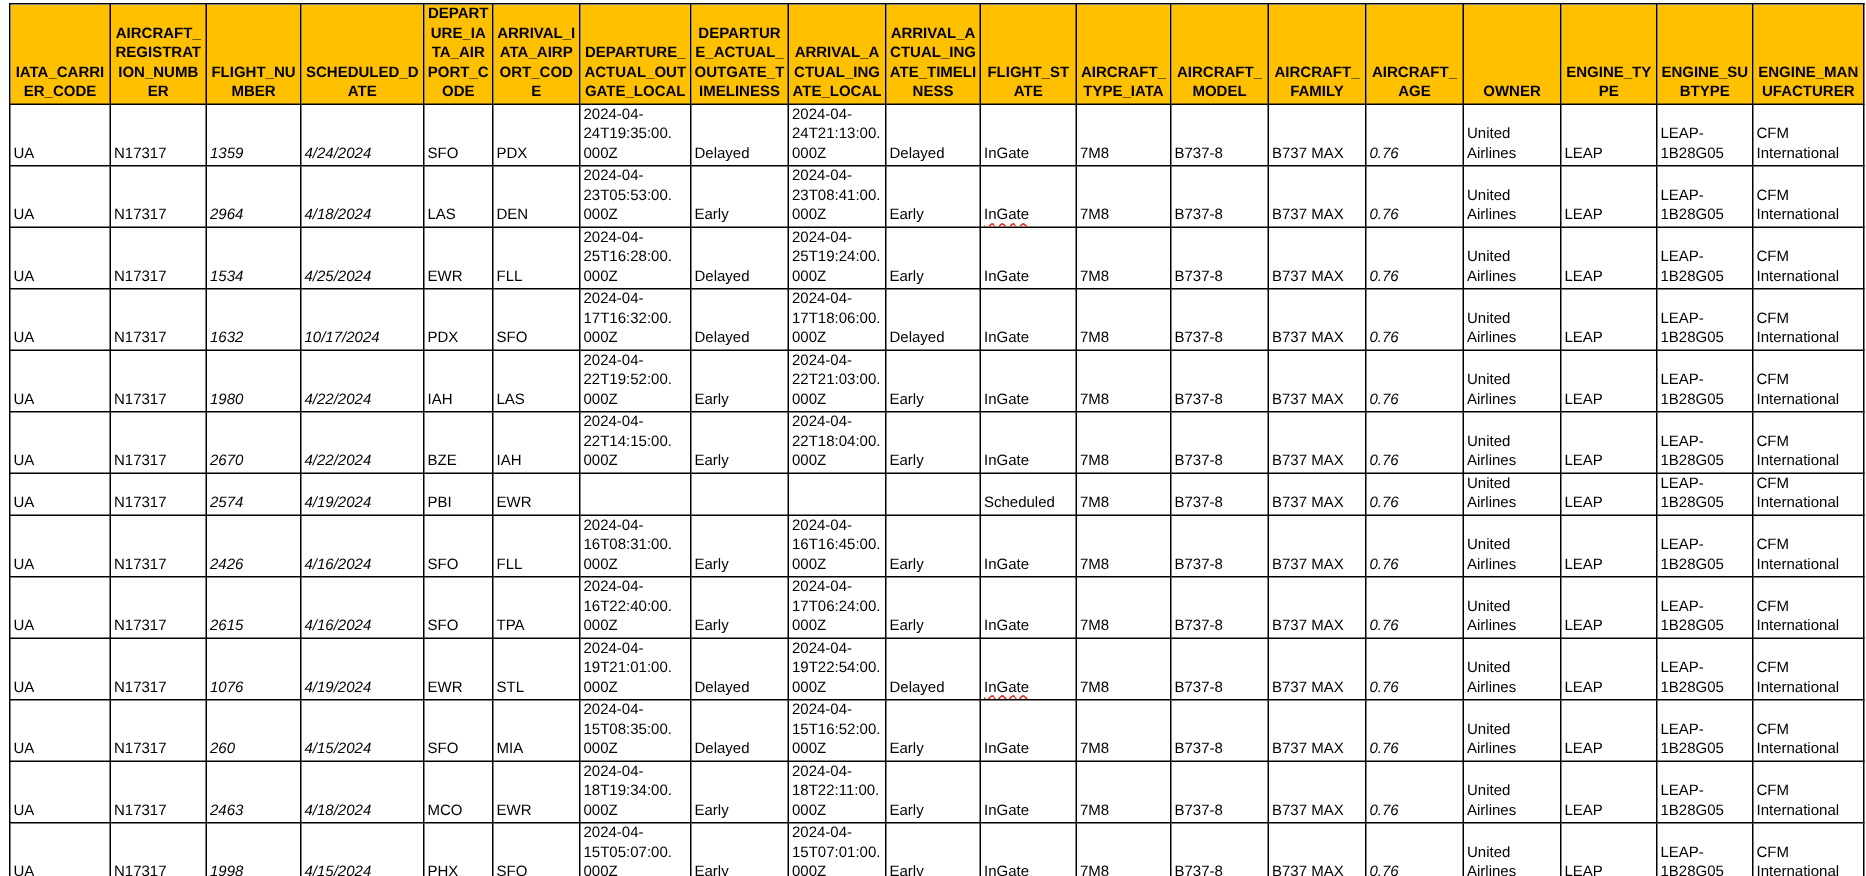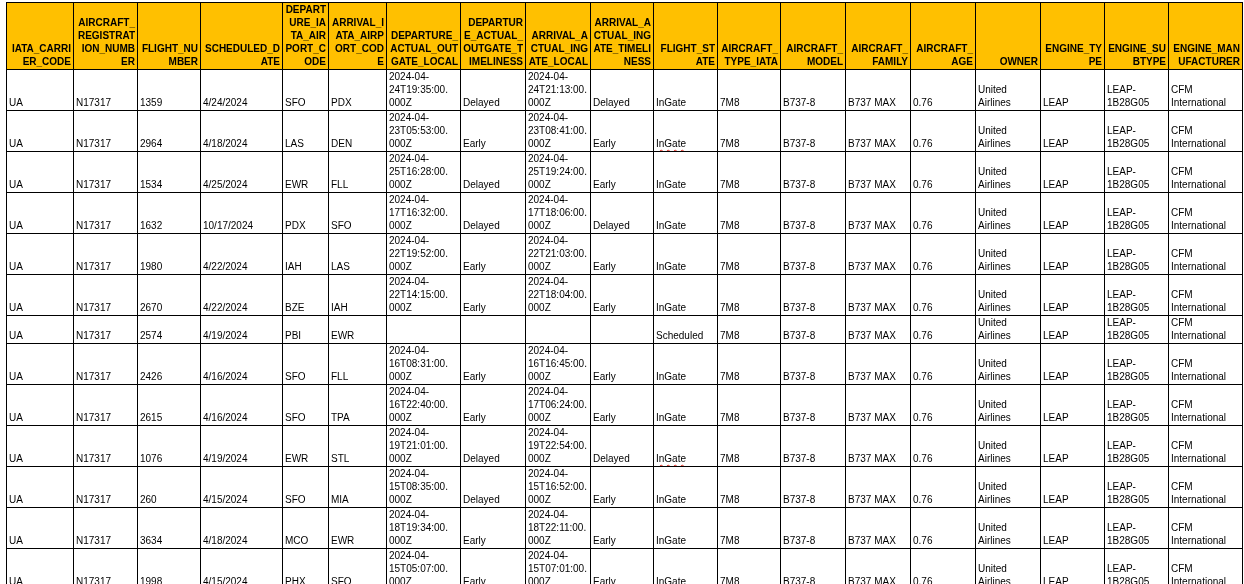--- a/index.html
+++ b/index.html
@@ -25,30 +25,30 @@
   table.grid th, table.grid td {
     border: 1px solid #000000;
     vertical-align: bottom;
     padding: 0 2px 1px 2px;
     line-height: 13px;
     overflow: hidden;
   }
   table.grid th {
     background: #FFC000;
     font-weight: bold;
-    text-align: right;
+    text-align: center;
     word-break: break-all;
     height: 53px;
   }
   table.grid td {
     background: #ffffff;
     text-align: left;
     word-break: normal;
   }
-  td.align-right { text-align: right; padding-right: 1px; }
+  td.align-right { text-align: right; padding-right: 1px; font-style: italic; }
   .misspelled {
     text-decoration: underline wavy #e02b20;
     text-decoration-thickness: 1px;
     text-underline-offset: 2px;
   }
 </style>
 </head>
 <body>
 
 <div class="sheet">
@@ -325,21 +325,21 @@
           <td>B737 MAX</td>
           <td class="align-right">0.76</td>
           <td>United Airlines</td>
           <td>LEAP</td>
           <td>LEAP-1B28G05</td>
           <td>CFM International</td>
         </tr>
         <tr>
           <td>UA</td>
           <td>N17317</td>
-          <td class="align-right">3634</td>
+          <td class="align-right">2463</td>
           <td class="align-right">4/18/2024</td>
           <td>MCO</td>
           <td>EWR</td>
           <td>2024-04-<br>18T19:34:00.<br>000Z</td>
           <td>Early</td>
           <td>2024-04-<br>18T22:11:00.<br>000Z</td>
           <td>Early</td>
           <td>InGate</td>
           <td>7M8</td>
           <td>B737-8</td>

